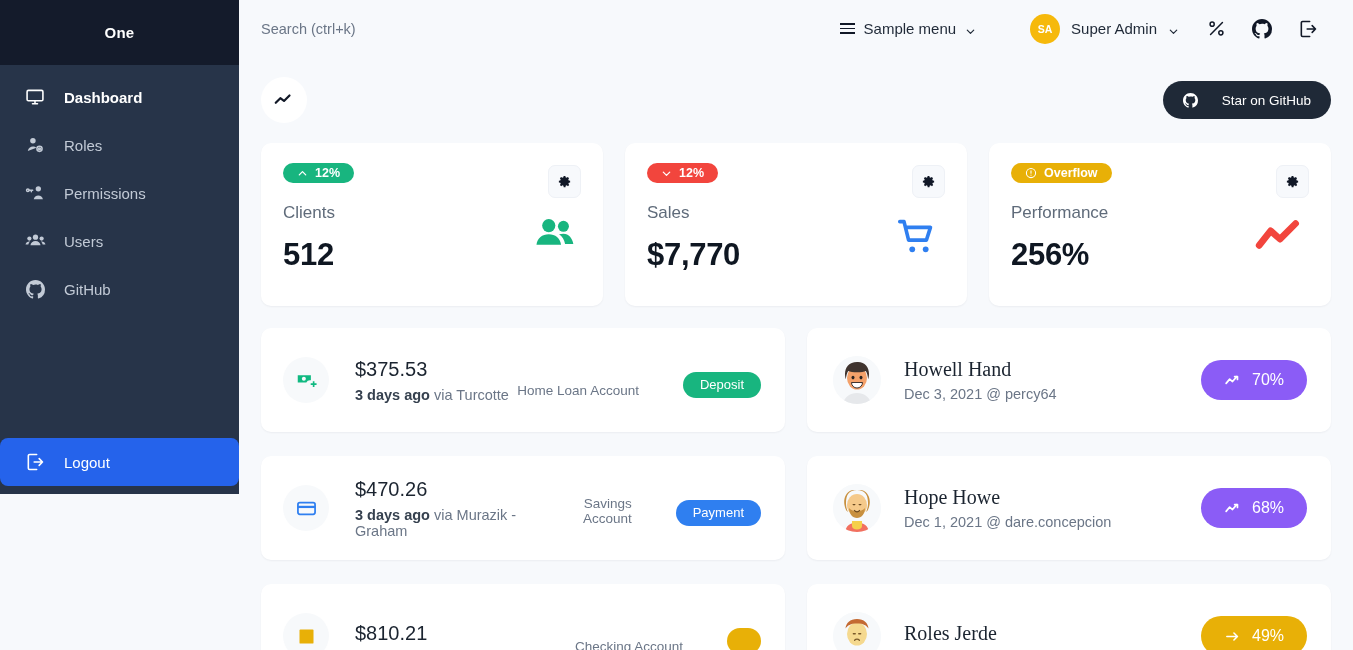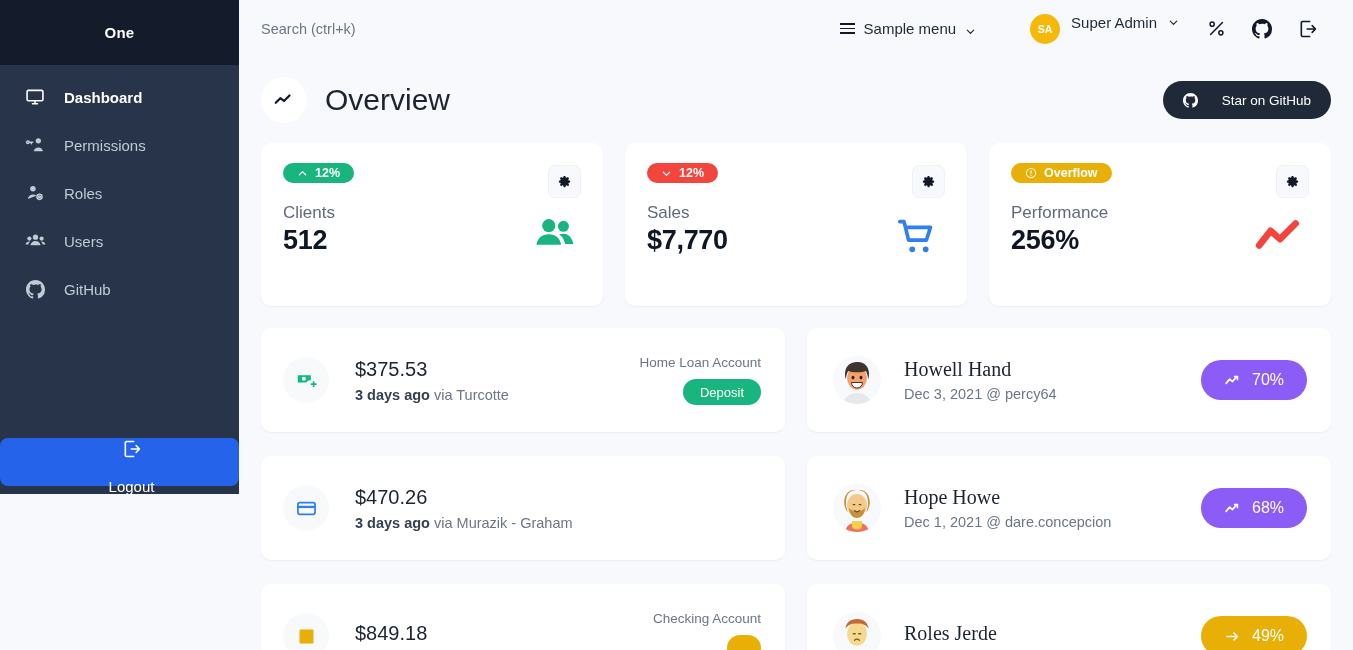--- a/index.html
+++ b/index.html
@@ -37,21 +37,20 @@
   .nav-icon svg { display: block; }
   .logout-wrap { padding: 0 0 8px 0; }
   .logout {
     height: 48px; margin: 0 0 0 0;
     background: #2563eb;
     border-radius: 8px;
     display: flex; align-items: center; gap: 18px;
     padding-left: 24px;
     color: #ffffff; font-size: 15px; cursor: pointer;
     margin-right: 0;
-    flex-direction: column;
   }
 
   
   .main { flex: 1 1 auto; height: 650px; display: flex; flex-direction: column; background: #f7f9fc; overflow: hidden; }
 
   .topbar {
     height: 57px; flex: 0 0 57px;
     display: flex; align-items: center;
     padding: 0 22px 0 22px;
     background: #f7f9fc;
@@ -66,21 +65,21 @@
   .topbar-right { margin-left: auto; display: flex; align-items: center; gap: 0; }
   .menu-btn {
     display: flex; align-items: center; gap: 9px;
     font-size: 15px; color: #1f2937; cursor: pointer;
     padding: 0 14px;
   }
   .hamburger { display: flex; flex-direction: column; gap: 3px; width: 15px; }
   .hamburger i { display: block; height: 1.8px; background: #111827; width: 100%; }
   .chev { width: 11px; height: 11px; flex: 0 0 11px; }
   .user-btn {
-    display: flex; gap: 11px;
+    display: flex; align-items: center; gap: 11px;
     font-size: 15px; color: #1f2937; cursor: pointer;
     padding: 0 14px 0 18px; margin-left: 22px;
   }
   .avatar-sa {
     width: 30px; height: 30px; border-radius: 50%;
     background: #f6b90b; color: #ffffff;
     font-size: 10.5px; font-weight: bold;
     display: flex; align-items: center; justify-content: center;
     flex: 0 0 30px;
   }
@@ -130,42 +129,42 @@
   .badge.green { background: #18b57f; }
   .badge.red   { background: #f2453d; }
   .badge.amber { background: #e8b007; }
   .gear {
     position: absolute; right: 22px; top: 22px;
     width: 33px; height: 33px; border-radius: 7px;
     background: #f7f9fc; border: 1px solid #eef1f6;
     display: flex; align-items: center; justify-content: center; cursor: pointer;
   }
   .stat-label { margin-top: 20px; font-size: 17px; color: #5f6b7a; }
-  .stat-value { margin-top: 2px; font-size: 27px; font-weight: bold; color: #0f1722; letter-spacing: -.3px; }
+  .stat-value { margin-top: 14px; font-size: 31px; font-weight: bold; color: #0f1722; letter-spacing: -.3px; }
   .stat-glyph { position: absolute; right: 26px; bottom: 46px; }
 
   
   .columns { display: flex; gap: 22px; margin-top: 22px; }
   .col { flex: 1 1 0; display: flex; flex-direction: column; gap: 24px; }
 
   .tx-card {
     background: #ffffff; border-radius: 10px; height: 104px;
     display: flex; align-items: center; padding: 0 24px 0 22px;
     box-shadow: 0 1px 2px rgba(16,24,40,.05);
   }
   .tx-ic {
     width: 46px; height: 46px; border-radius: 50%;
     background: #f7f9fb; display: flex; align-items: center; justify-content: center;
     flex: 0 0 46px;
   }
   .tx-mid { margin-left: 26px; }
   .tx-amt { font-size: 20px; color: #1b2430; }
   .tx-sub { margin-top: 6px; font-size: 14.5px; color: #6b7687; }
   .tx-sub b { color: #36414f; }
-  .tx-right { margin-left: auto; text-align: right; display: flex; flex-direction: column; align-items: flex-end; }
+  .tx-right { margin-left: auto; text-align: right; display: flex; flex-direction: row; align-items: flex-end; gap: 44px; }
   .tx-account { font-size: 13.5px; color: #6b7687; }
   .pill {
     margin-top: 9px; color: #ffffff; font-size: 13px;
     border-radius: 14px; height: 26px; padding: 0 17px;
     display: inline-flex; align-items: center; justify-content: center;
   }
   .pill.green { background: #18b57f; }
   .pill.blue  { background: #2f7ff0; }
   .pill.amber { background: #e8b007; }
 
@@ -209,39 +208,39 @@
             <rect x="2.5" y="4" width="19" height="12.5" rx="1.6"></rect>
               <path d="M9 20h6M12 16.5V20"></path>
           </svg>
         </span>
         <span>Dashboard</span>
       </div>
 
       <div class="nav-item">
         <span class="nav-icon">
           <svg width="20" height="20" viewBox="0 0 24 24" fill="none" stroke="#c2cad6" stroke-width="1.8" stroke-linecap="round" stroke-linejoin="round">
+            <circle cx="9.5" cy="6.8" r="3.3" fill="#c2cad6" stroke="none"></circle>
+            <path d="M3.4 19.2c.5-3.4 3.1-5.3 6.1-5.3 1.6 0 3.1.6 4.2 1.5" fill="#c2cad6" stroke="none"></path>
+            <circle cx="17.4" cy="16.6" r="3.1"></circle>
+              <circle cx="17.4" cy="16.6" r="1.1"></circle>
+          </svg>
+        </span>
+        <span>Roles</span>
+      </div>
+
+      <div class="nav-item">
+        <span class="nav-icon">
+          <svg width="20" height="20" viewBox="0 0 24 24" fill="none" stroke="#c2cad6" stroke-width="1.8" stroke-linecap="round" stroke-linejoin="round">
             <circle cx="16" cy="7" r="3.2" fill="#c2cad6" stroke="none"></circle>
             <path d="M10.5 19.5c.4-3 2.8-4.6 5.5-4.6s5.1 1.6 5.5 4.6z" fill="#c2cad6" stroke="none"></path>
             <circle cx="3.4" cy="8.6" r="1.5"></circle>
               <path d="M4.9 8.6h4.3M7.6 8.6v1.9"></path>
           </svg>
         </span>
         <span>Permissions</span>
-      </div>
-
-      <div class="nav-item">
-        <span class="nav-icon">
-          <svg width="20" height="20" viewBox="0 0 24 24" fill="none" stroke="#c2cad6" stroke-width="1.8" stroke-linecap="round" stroke-linejoin="round">
-            <circle cx="9.5" cy="6.8" r="3.3" fill="#c2cad6" stroke="none"></circle>
-            <path d="M3.4 19.2c.5-3.4 3.1-5.3 6.1-5.3 1.6 0 3.1.6 4.2 1.5" fill="#c2cad6" stroke="none"></path>
-            <circle cx="17.4" cy="16.6" r="3.1"></circle>
-              <circle cx="17.4" cy="16.6" r="1.1"></circle>
-          </svg>
-        </span>
-        <span>Roles</span>
       </div>
 
       <div class="nav-item">
         <span class="nav-icon">
           <svg width="21" height="21" viewBox="0 0 24 24" fill="#c2cad6">
             <circle cx="12" cy="7" r="3"></circle>
               <circle cx="5" cy="8.6" r="2.4"></circle>
               <circle cx="19" cy="8.6" r="2.4"></circle>
             <path d="M12 11.4c-3.1 0-5.4 1.9-5.8 4.8h11.6c-.4-2.9-2.7-4.8-5.8-4.8z"></path>
             <path d="M5 12c-2.3 0-4 1.3-4.4 3.4h3.2c.3-1.4 1-2.6 2-3.4z"></path>
@@ -327,21 +326,20 @@
         </div>
       </div>
     </header>
 
     <div class="page-head">
       <span class="page-icon">
         <svg width="22" height="22" viewBox="0 0 24 24" fill="none" stroke="#111827" stroke-width="2.4" stroke-linecap="round" stroke-linejoin="round">
           <path d="M3 15l5-5 4 3 6-6"></path>
         </svg>
       </span>
-      <h1 class="page-title">Overview</h1>
       <button class="star-btn">
         <span>
           <svg width="15" height="15" viewBox="0 0 16 16" fill="#ffffff" style="display:block">
             <path d="M8 0C3.58 0 0 3.58 0 8c0 3.54 2.29 6.53 5.47 7.59.4.07.55-.17.55-.38 0-.19-.01-.82-.01-1.49-2.01.37-2.53-.49-2.69-.94-.09-.23-.48-.94-.82-1.13-.28-.15-.68-.52-.01-.53.63-.01 1.08.58 1.23.82.72 1.21 1.87.87 2.33.66.07-.52.28-.87.51-1.07-1.78-.2-3.64-.89-3.64-3.95 0-.87.31-1.59.82-2.15-.08-.2-.36-1.02.08-2.12 0 0 .67-.21 2.2.82a7.4 7.4 0 0 1 2-.27c.68 0 1.36.09 2 .27 1.53-1.04 2.2-.82 2.2-.82.44 1.1.16 1.92.08 2.12.51.56.82 1.27.82 2.15 0 3.07-1.87 3.75-3.65 3.95.29.25.54.73.54 1.48 0 1.07-.01 1.93-.01 2.2 0 .21.15.46.55.38A8.01 8.01 0 0 0 16 8c0-4.42-3.58-8-8-8z"></path>
           </svg>
         </span>
         <span>Star on GitHub</span>
       </button>
     </div>
 
@@ -460,30 +458,34 @@
                 <path d="M2.2 10.2h19.6" stroke-width="2.6"></path>
               </svg>
             </span>
             <div class="tx-mid">
               <div class="tx-amt">$470.26</div>
               <div class="tx-sub">
                 <b>3 days ago</b>
                 <span>via Murazik - Graham</span>
               </div>
             </div>
+            <div class="tx-right">
+              <span class="tx-account">Savings Account</span>
+              <span class="pill blue">Payment</span>
+            </div>
           </div>
 
           <div class="tx-card">
             <span class="tx-ic">
               <svg width="21" height="21" viewBox="0 0 24 24" fill="#e8b007">
                   <rect x="4" y="4" width="16" height="16" rx="1"></rect>
                 </svg>
             </span>
             <div class="tx-mid">
-              <div class="tx-amt">$849.18</div>
+              <div class="tx-amt">$810.21</div>
               <div class="tx-sub">
                 <b></b>
                 <span></span>
               </div>
             </div>
             <div class="tx-right">
               <span class="tx-account">Checking Account</span>
               <span class="pill amber"></span>
             </div>
           </div>

